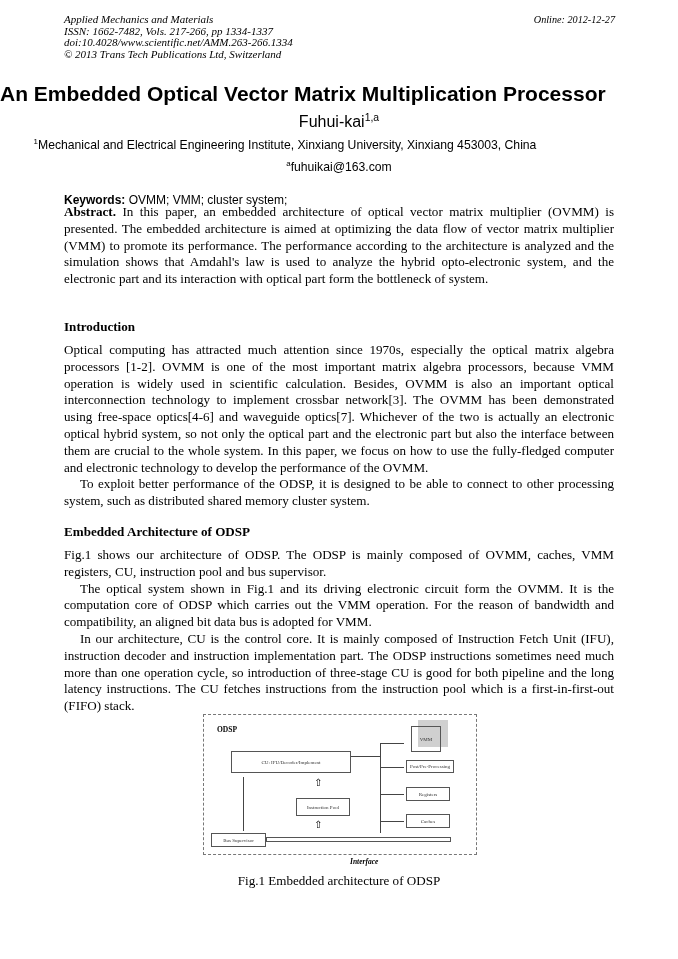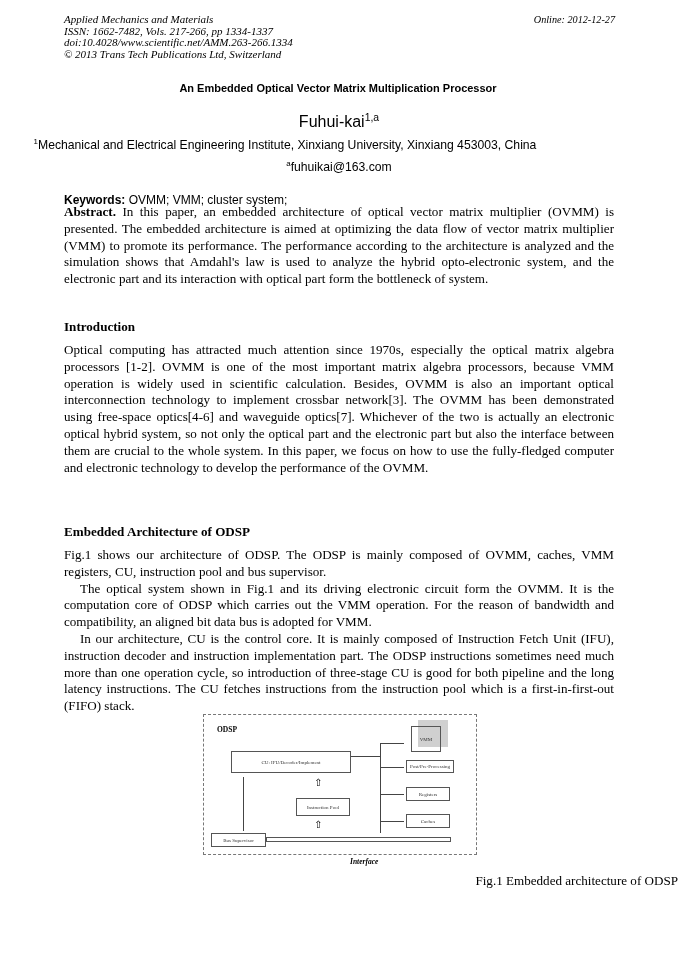--- a/index.html
+++ b/index.html
@@ -1,33 +1,33 @@
 <!DOCTYPE html>
 <html><head>
 <meta charset="utf-8">
 <style>
   html, body { margin:0; padding:0; background:#ffffff; }
   body { width:678px; height:959px; position:relative; overflow:hidden; color:#000; }
   .serif { font-family: "Liberation Serif", "DejaVu Serif", serif; }
   .sans { font-family: "Liberation Sans", "DejaVu Sans", sans-serif; }
   .hdr { position:absolute; left:64px; top:14px; font-size:11px; line-height:11.6px; font-style:italic; }
   .online { position:absolute; right:63px; top:14px; font-size:10.2px; font-style:italic; }
-  .title { position:absolute; left:0; width:676px; top:82px; text-align:center; font-size:11px; font-weight:bold; }
+  .title { position:absolute; left:0; width:676px; top:82px; text-align:left; font-size:21px; font-weight:bold; }
   .author { position:absolute; left:0; width:678px; top:113px; text-align:center; font-size:16px; }
   .affil { position:absolute; left:0; width:570px; top:138px; text-align:center; font-size:12.2px; }
   .email { position:absolute; left:0; width:678px; top:160px; text-align:center; font-size:12.2px; }
   sup { font-size:65%; vertical-align:super; line-height:0; }
   .kw { position:absolute; left:64px; top:193px; font-size:12px; }
   .block { position:absolute; left:64px; width:550px; font-size:13.1px; line-height:16.8px; text-align:justify; }
   .block p { margin:0; }
   .indent { text-indent:16px; }
   .h2 { position:absolute; left:64px; font-size:13.1px; font-weight:bold; }
   .fig { position:absolute; left:203px; top:714px; width:274px; height:141px; border:1px dashed #777; box-sizing:border-box; }
   .box { position:absolute; border:1px solid #555; background:#fff; font-size:5px; text-align:center; box-sizing:border-box; display:flex; align-items:center; justify-content:center; color:#333; }
-  .caption { position:absolute; left:0; width:678px; top:873px; text-align:right; font-size:13.1px; }
+  .caption { position:absolute; left:0; width:678px; top:873px; text-align:center; font-size:13.1px; }
 </style>
 </head>
 <body>
 
 <div class="hdr serif">
   <div>Applied Mechanics and Materials</div>
   <div>ISSN: 1662-7482, Vols. 217-266, pp 1334-1337</div>
   <div>doi:10.4028/www.scientific.net/AMM.263-266.1334</div>
   <div>© 2013 Trans Tech Publications Ltd, Switzerland</div>
 </div>
@@ -40,20 +40,21 @@
 
 <div class="kw sans"><b>Keywords:</b><span> OVMM; VMM; cluster system;</span></div>
 
 <div class="block serif" style="top:204px;">
   <p><b>Abstract.</b><span> In this paper, an embedded architecture of optical vector matrix multiplier (OVMM) is presented. The embedded architecture is aimed at optimizing the data flow of vector matrix multiplier (VMM) to promote its performance. The performance according to the architecture is analyzed and the simulation shows that Amdahl's law is used to analyze the hybrid opto-electronic system, and the electronic part and its interaction with optical part form the bottleneck of system.</span></p>
 </div>
 
 <div class="h2 serif" style="top:319px;">Introduction</div>
 <div class="block serif" style="top:342px;">
   <p>Optical computing has attracted much attention since 1970s, especially the optical matrix algebra processors [1-2]. OVMM is one of the most important matrix algebra processors, because VMM operation is widely used in scientific calculation. Besides, OVMM is also an important optical interconnection technology to implement crossbar network[3]. The OVMM has been demonstrated using free-space optics[4-6] and waveguide optics[7]. Whichever of the two is actually an electronic optical hybrid system, so not only the optical part and the electronic part but also the interface between them are crucial to the whole system. In this paper, we focus on how to use the fully-fledged computer and electronic technology to develop the performance of the OVMM.</p>
+  <p class="indent">To exploit better performance of the ODSP, it is designed to be able to connect to other processing system, such as distributed shared memory cluster system.</p>
 </div>
 
 <div class="h2 serif" style="top:524px;">Embedded Architecture of ODSP</div>
 <div class="block serif" style="top:547px;">
   <p>Fig.1 shows our architecture of ODSP. The ODSP is mainly composed of OVMM, caches, VMM registers, CU, instruction pool and bus supervisor.</p>
   <p class="indent">The optical system shown in Fig.1 and its driving electronic circuit form the OVMM. It is the computation core of ODSP which carries out the VMM operation. For the reason of bandwidth and compatibility, an aligned bit data bus is adopted for VMM.</p>
   <p class="indent">In our architecture, CU is the control core. It is mainly composed of Instruction Fetch Unit (IFU), instruction decoder and instruction implementation part. The ODSP instructions sometimes need much more than one operation cycle, so introduction of three-stage CU is good for both pipeline and the long latency instructions. The CU fetches instructions from the instruction pool which is a first-in-first-out (FIFO) stack.</p>
 </div>
 
 <div class="fig serif">

